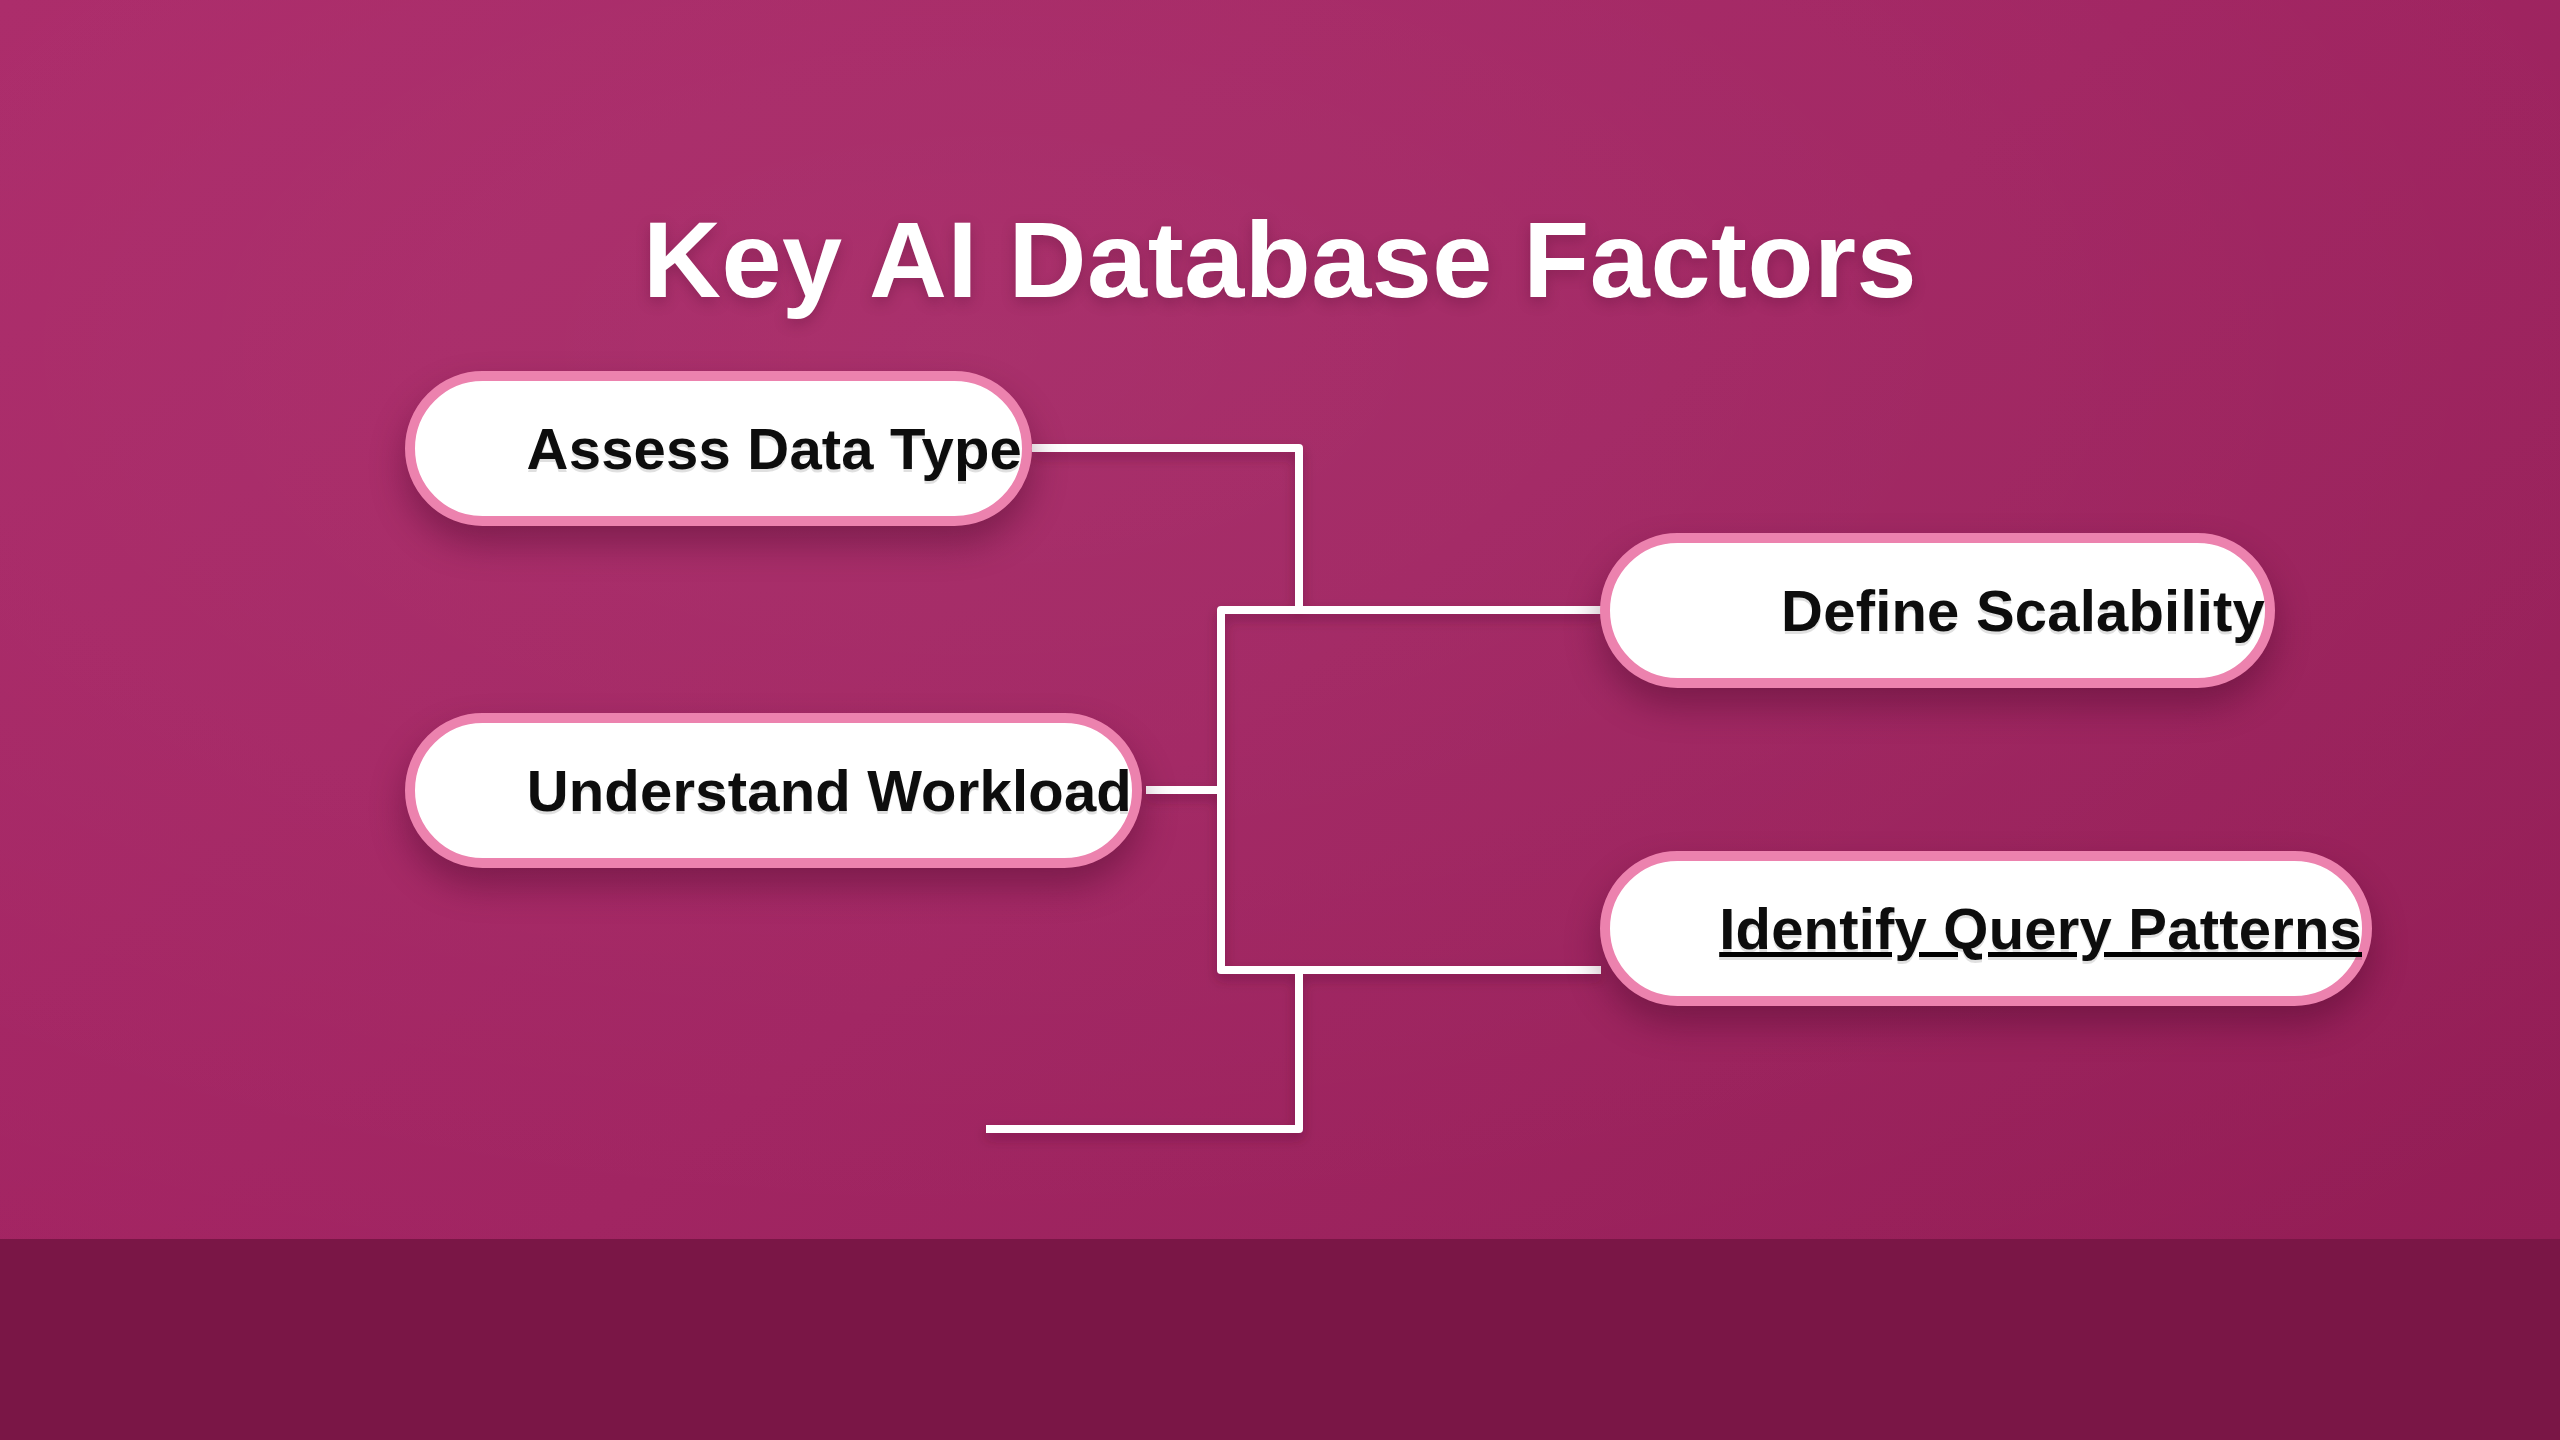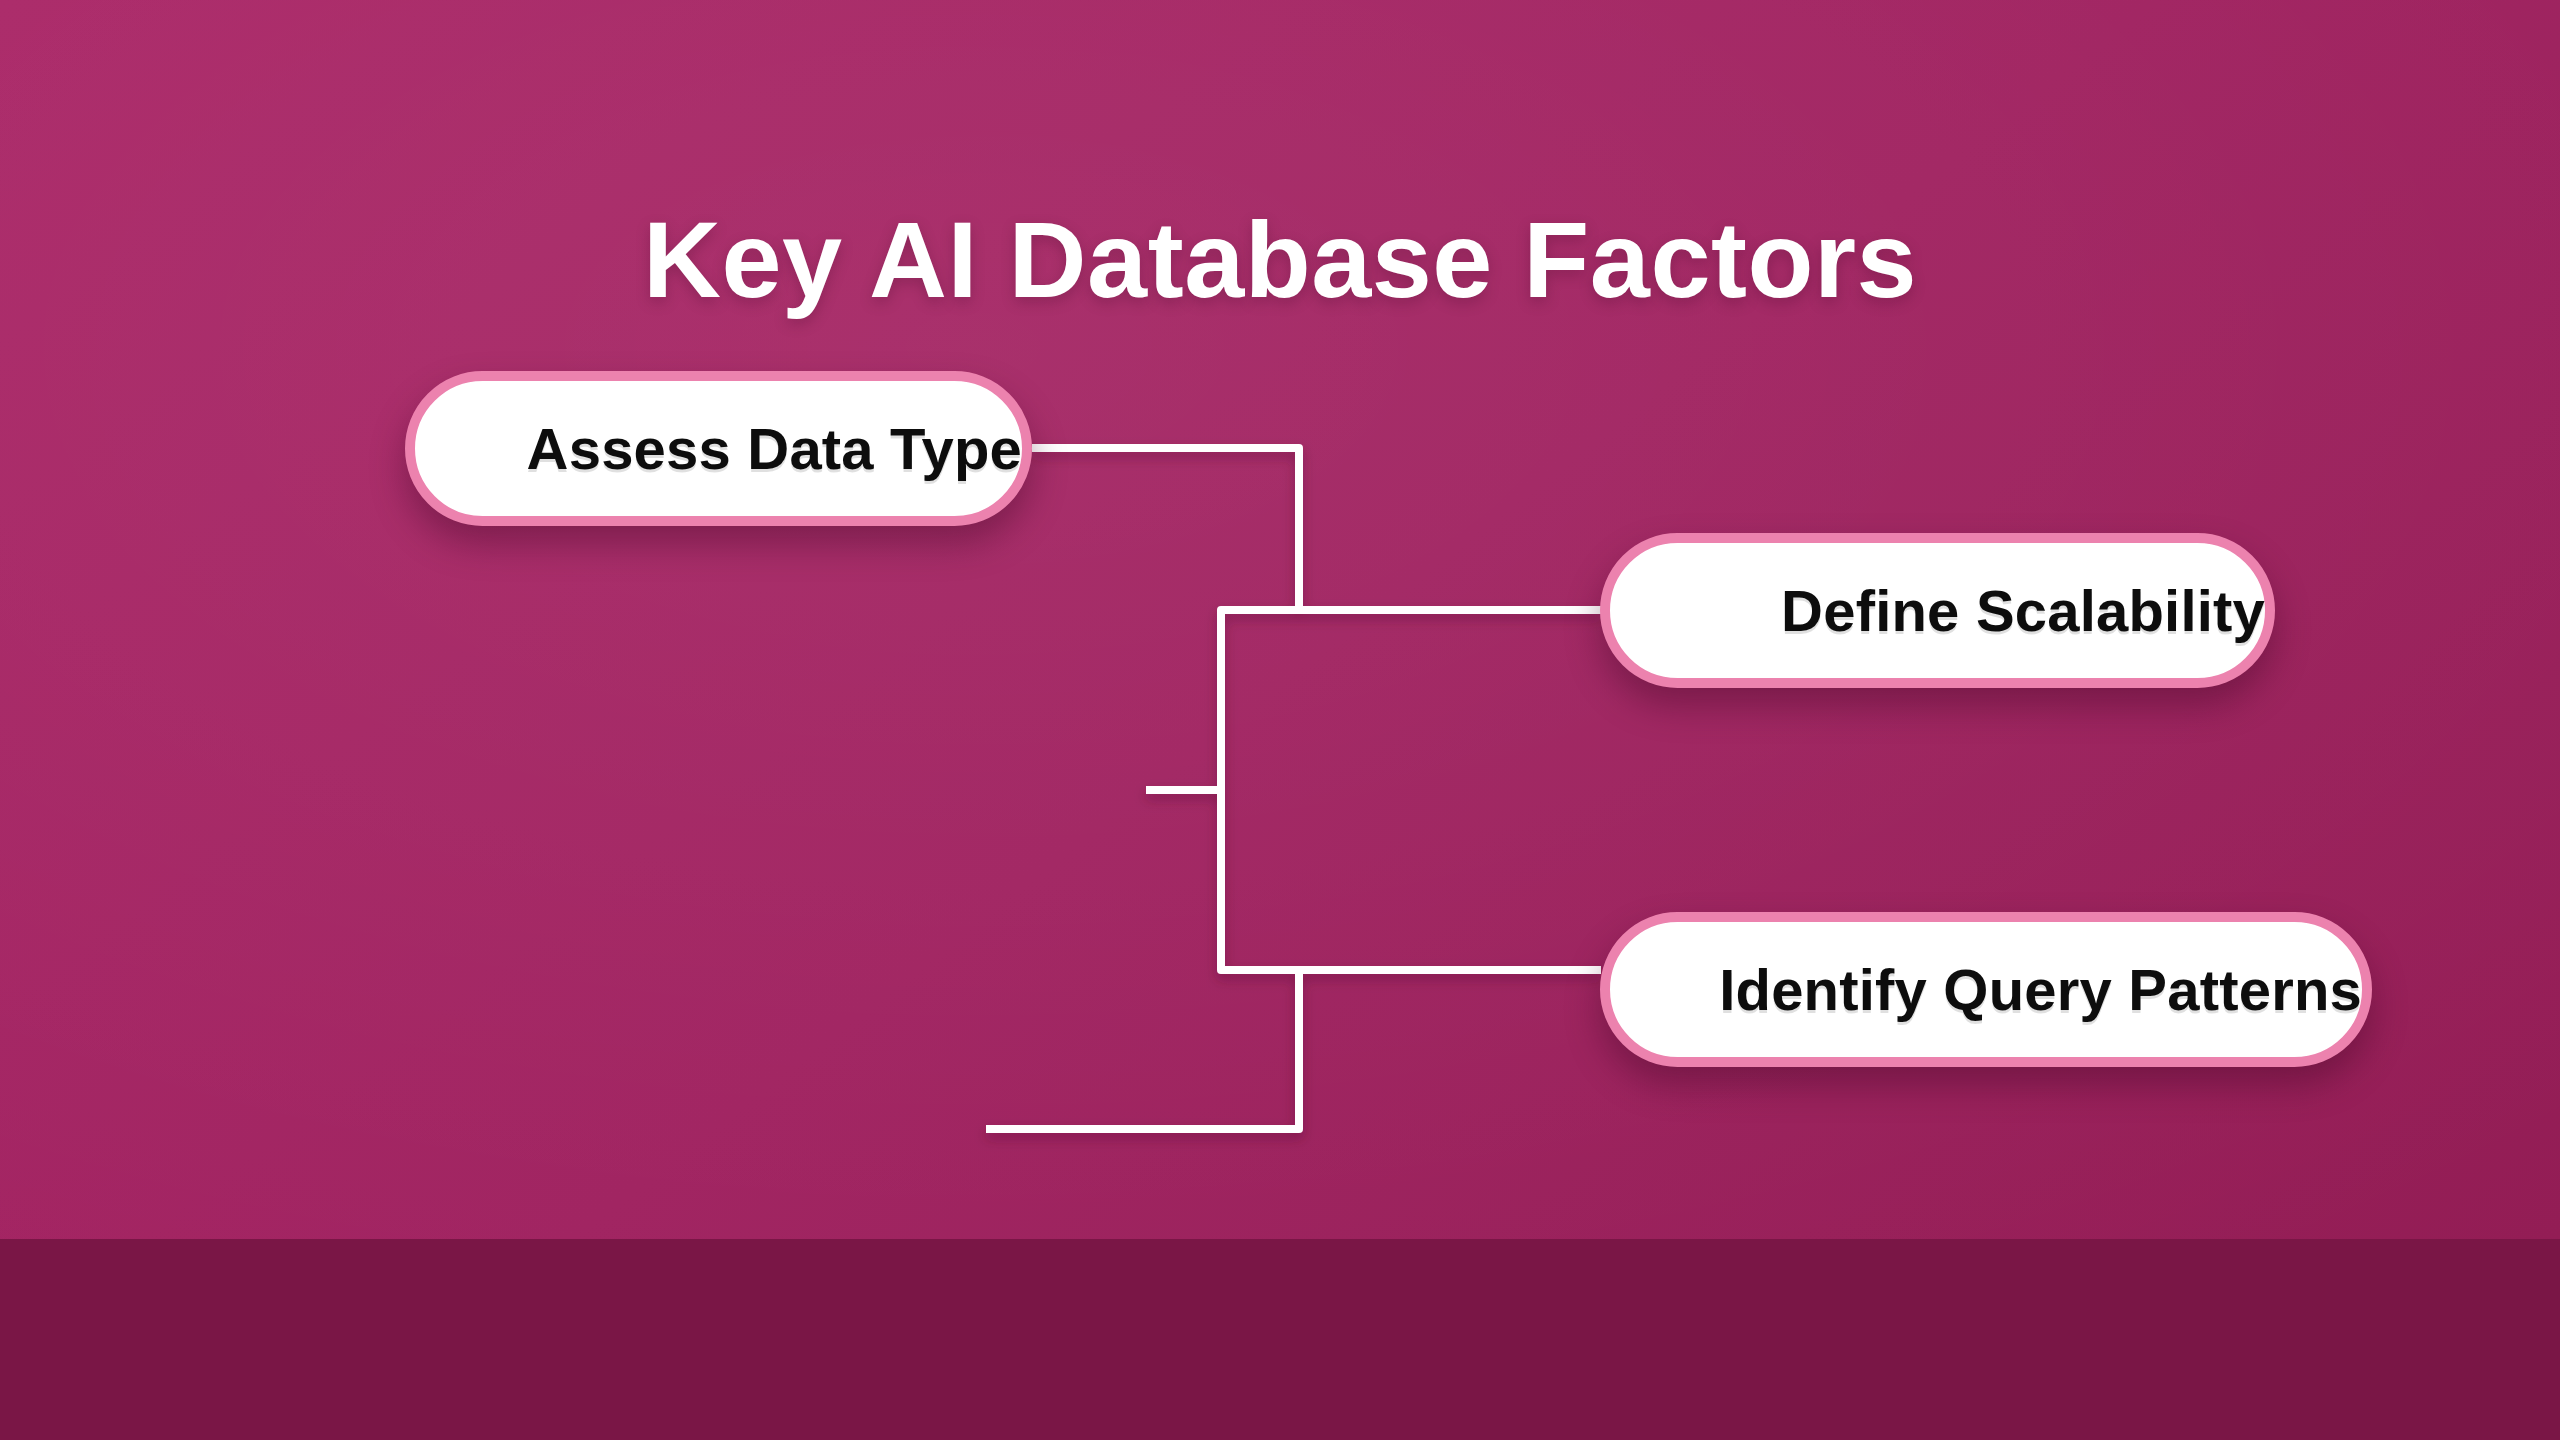--- a/index.html
+++ b/index.html
@@ -54,21 +54,21 @@
     color: var(--node-text);
     letter-spacing: 0.2px;
     white-space: nowrap;
     text-shadow: 0 3px 0 rgba(0,0,0,0.12);
   }
   
   .n0 { left: 405px;  top: 371px;  width: 627px; height: 155px; }
   .n1 { left: 405px;  top: 713px;  width: 737px; height: 155px; }
   .n2 { left: 403px;  top: 1052px; width: 580px; height: 155px; }
   .n3 { left: 1600px; top: 533px;  width: 675px; height: 155px; }
-  .n4 { left: 1600px; top: 912px;  width: 772px; height: 155px; }
+  .n4 { left: 1600px; top: 851px;  width: 772px; height: 155px; text-decoration: underline; }
 </style>
 </head>
 <body>
 
 <div class="canvas">
 
   <h1 class="page-title">Key AI Database Factors</h1>
 
   <svg class="connector-layer" viewBox="0 0 2560 1440" xmlns="http://www.w3.org/2000/svg" aria-hidden="true">
     <defs>
@@ -81,20 +81,23 @@
       <path d="M 1601 610 H 1221 V 970 H 1601" stroke="#ffffff"></path>
       <path d="M 1146 790 H 1225" stroke="#ffffff"></path>
       <path d="M 986 1129 H 1299 V 967" stroke="#ffffff"></path>
     </g>
   </svg>
 
   <div class="node n0">
     <span class="node-label">Assess Data Type</span>
   </div>
 
+  <div class="node n1">
+    <span class="node-label">Understand Workload</span>
+  </div>
 
 
   <div class="node n3">
     <span class="node-label">Define Scalability</span>
   </div>
 
   <div class="node n4">
     <span class="node-label">Identify Query Patterns</span>
   </div>
 

